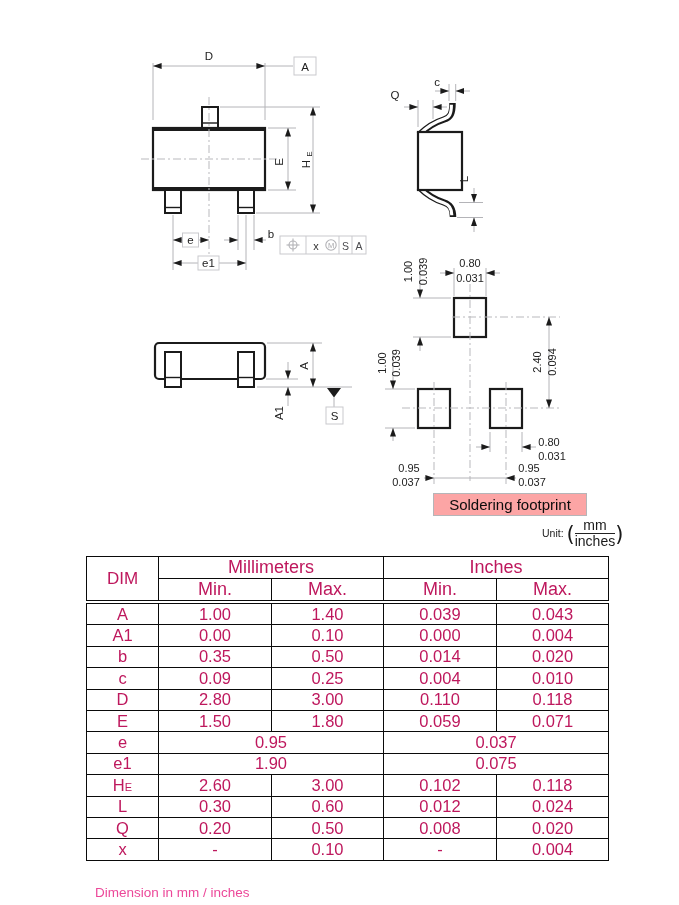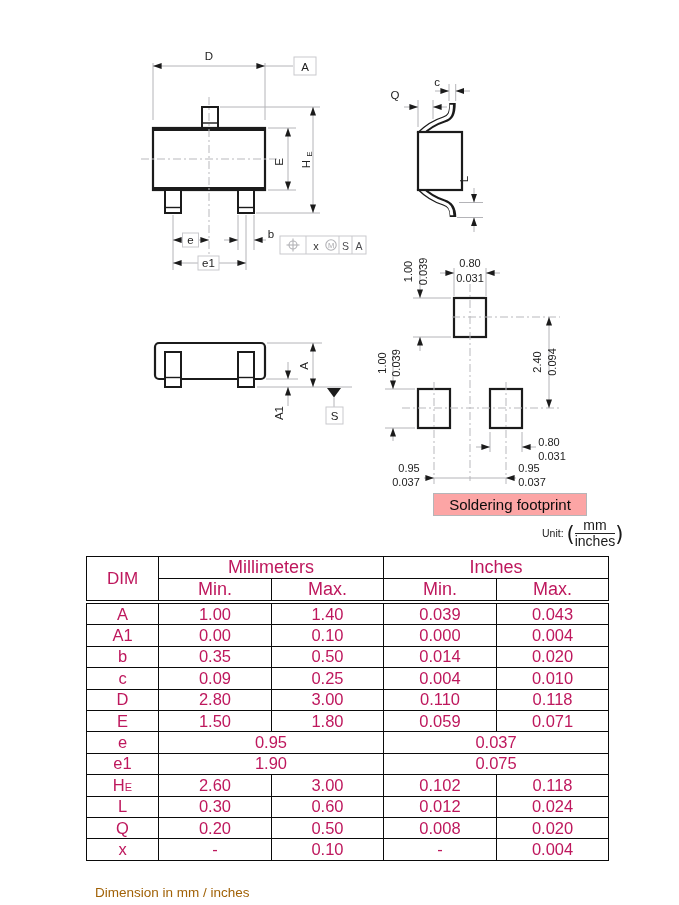--- a/index.html
+++ b/index.html
@@ -38,21 +38,21 @@
   
   .dimtable{position:absolute;left:86px;top:556px;width:523px;border-collapse:collapse;
             table-layout:fixed;color:#be185d;}
   .dimtable td,.dimtable th{border:1.8px solid #0a0a0a;text-align:center;vertical-align:middle;
             font-weight:normal;font-size:16.5px;padding:0;height:20.4px;background:#fff;}
   .dimtable th{font-size:18px;}
   .dimtable .hdr2 th{border-bottom:4px double #0a0a0a;}
   .dimtable th.dimhead{font-size:17px;border-bottom:4px double #0a0a0a;}
   .dimtable td.dimcol{font-size:16.5px;}
   .sub{font-size:11px;}
-  .footer{position:absolute;left:95px;top:885px;font-size:13.5px;color:#a16207;}
+  .footer{position:absolute;left:95px;top:885px;font-size:13.5px;color:#ec4899;}
 </style>
 </head>
 <body>
 
 <div id="page">
 
 
   <svg id="drawsvg" width="679" height="492" viewBox="0 0 679 492">
     <defs>
       <marker id="ae" markerWidth="10" markerHeight="8" refX="8.6" refY="4" orient="auto" markerUnits="userSpaceOnUse">

